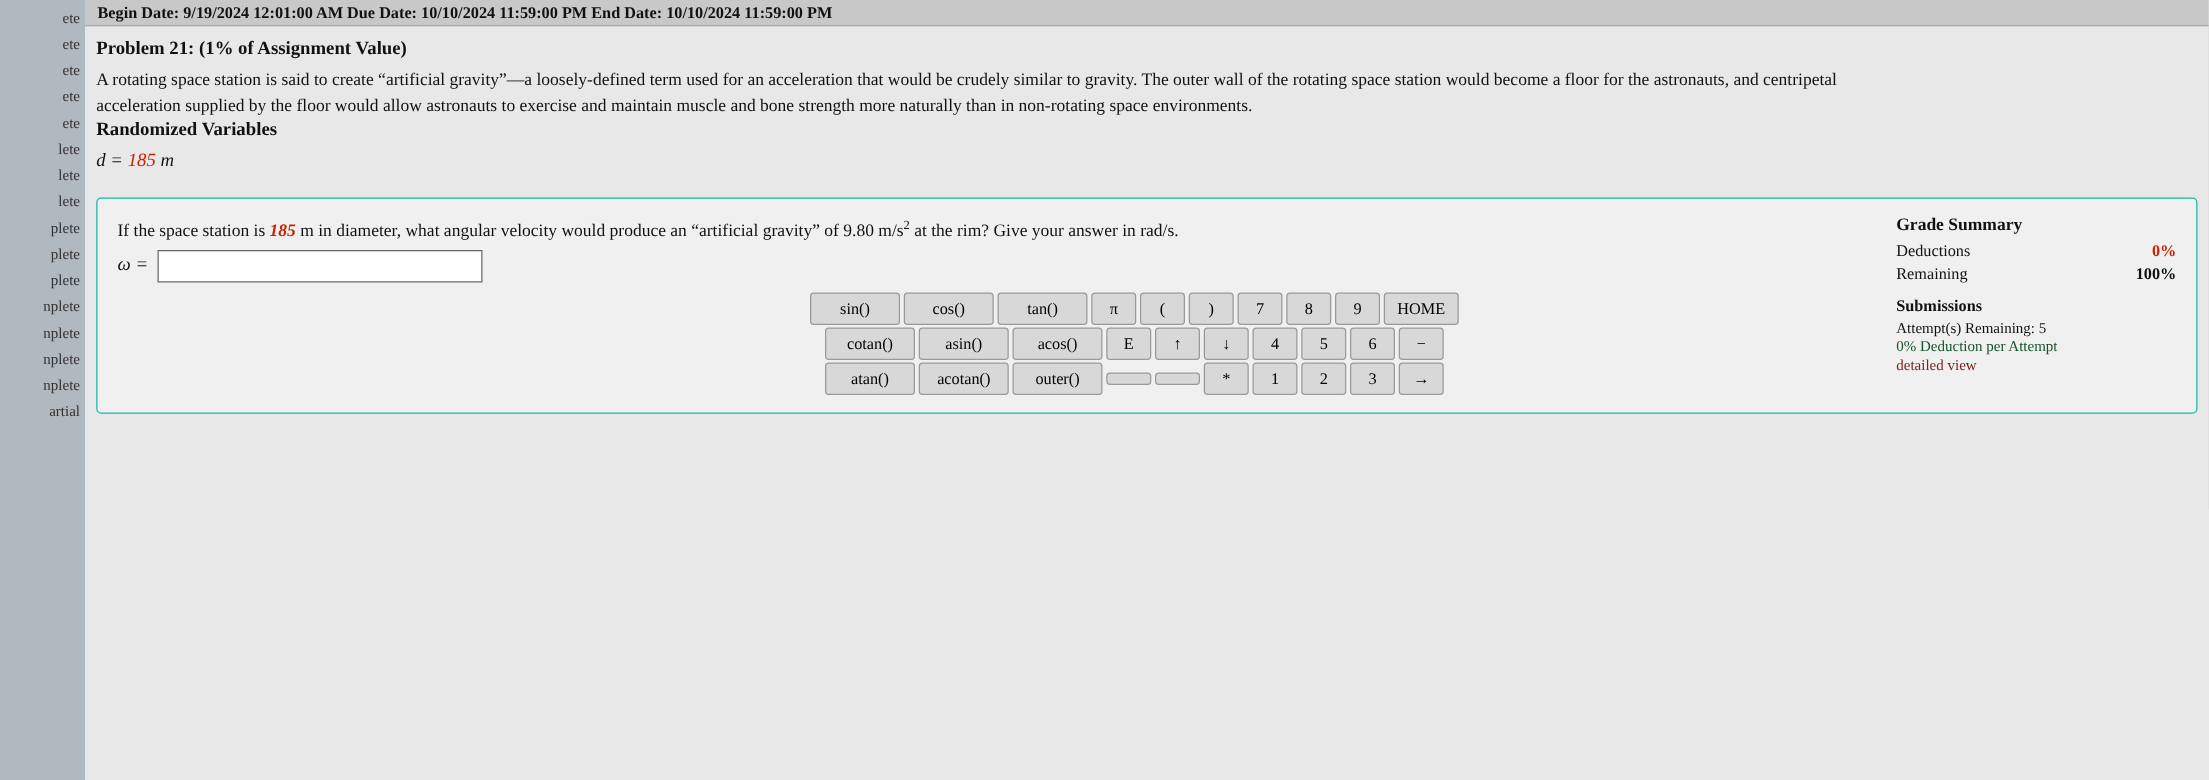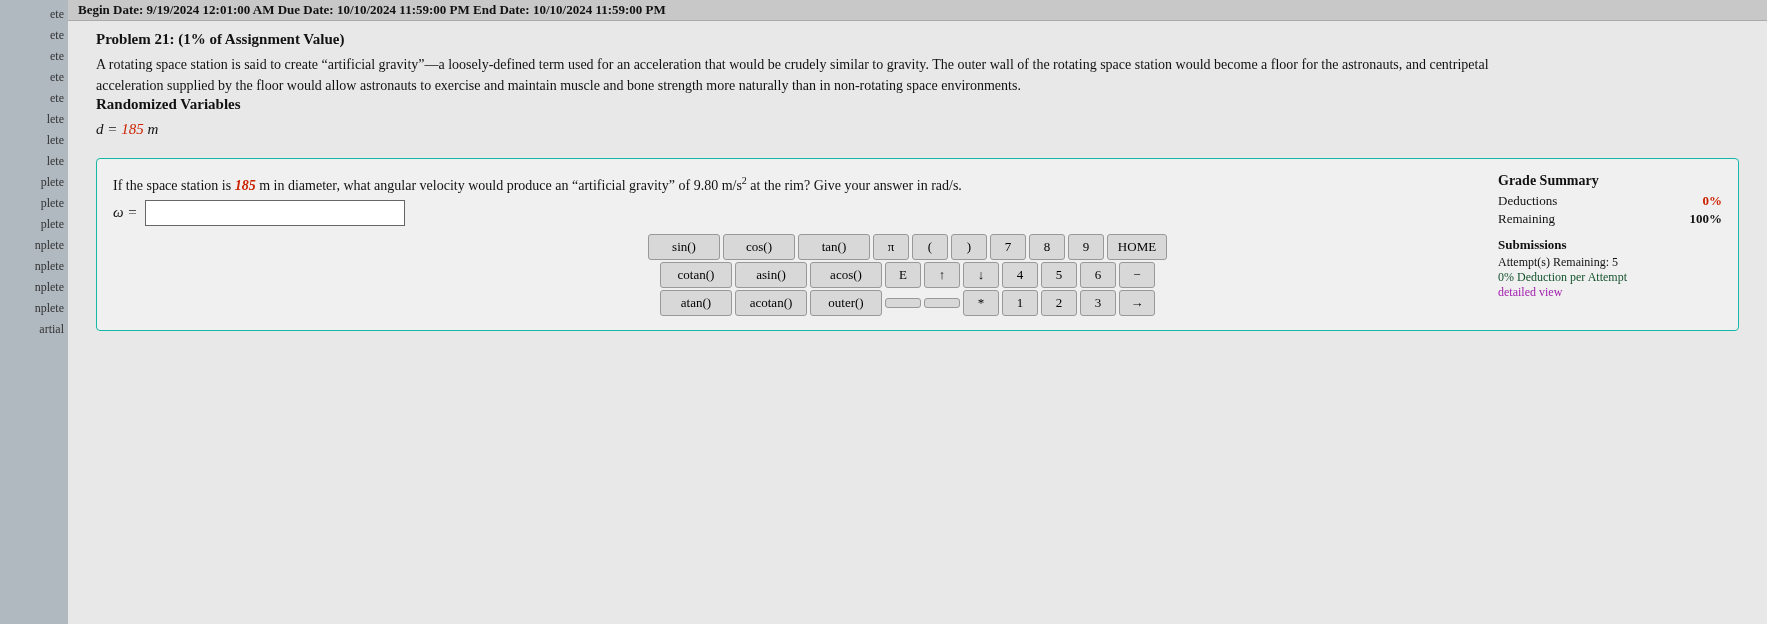--- a/index.html
+++ b/index.html
@@ -42,21 +42,21 @@
       flex-direction: column;
     }
     .top-bar {
       background: #c8c8c8;
       padding: 2px 10px;
       font-size: 13px;
       font-weight: bold;
       border-bottom: 1px solid #aaa;
     }
     .content-area {
-      padding: 10px 28px;
+      padding: 10px 9px;
       flex: 1;
     }
     .problem-header {
       font-weight: bold;
       font-size: 15px;
       margin-bottom: 6px;
     }
     .problem-text {
       font-size: 14px;
       line-height: 1.5;
@@ -276,20 +276,20 @@
             <div class="grade-row">
               <span>Remaining</span>
               <span class="grade-hundred">100%</span>
             </div>
             <div class="submissions-section">
               <div class="submissions-title">Submissions</div>
               <div class="submissions-detail">Attempt(s) Remaining: 5</div>
               <div class="submissions-detail">
                 <span class="deduction-link">0% Deduction per Attempt</span>
               </div>
-              <div class="submissions-detail" style="color:#a21caf; cursor:pointer;">detailed view</div>
+              <div class="submissions-detail" style="color:#7f1d1d; cursor:pointer;">detailed view</div>
             </div>
           </div>
         </div>
       </div>
     </div>
   </div>
 </div>
 
 </body></html>

